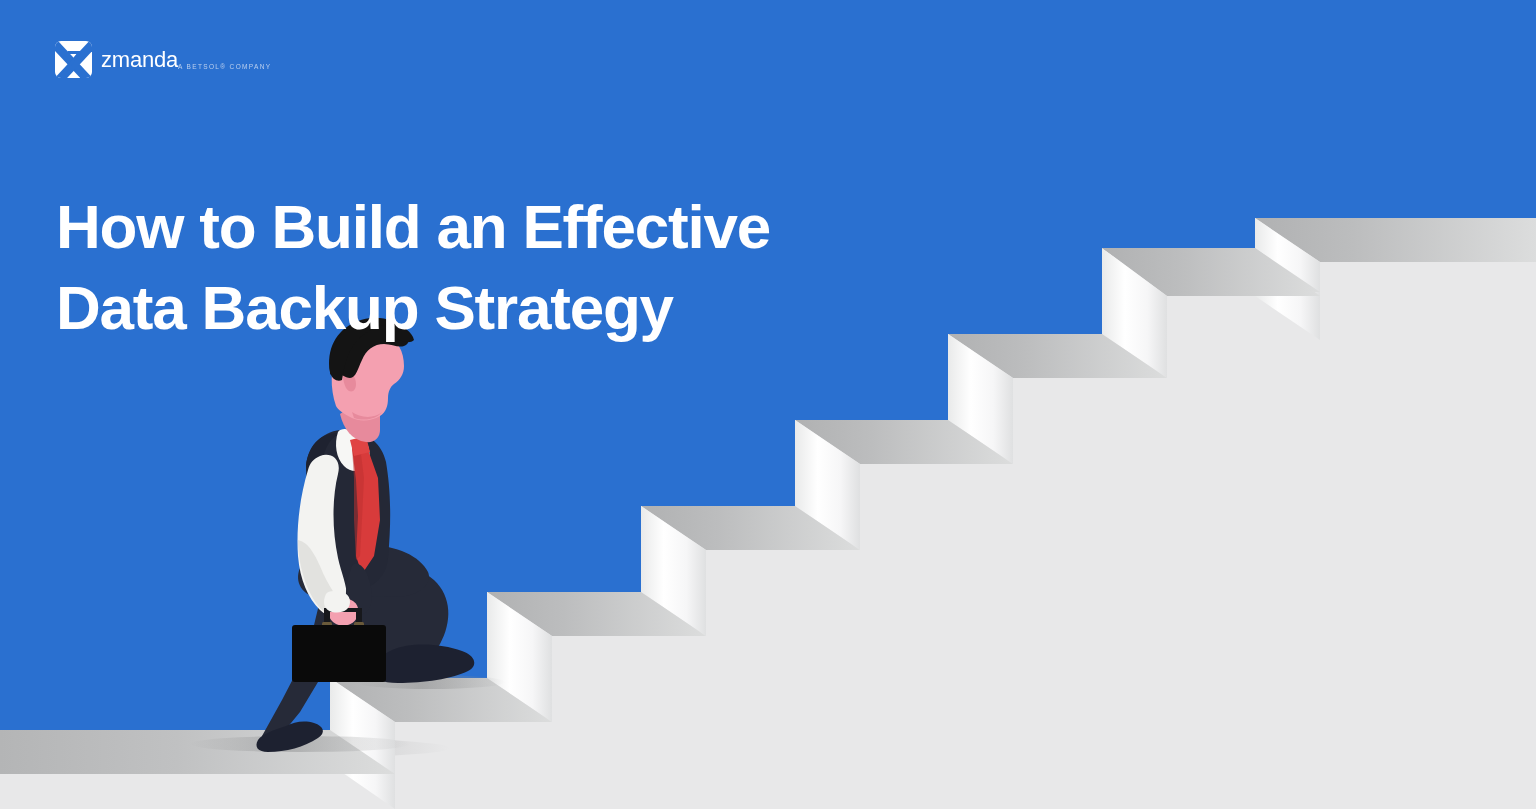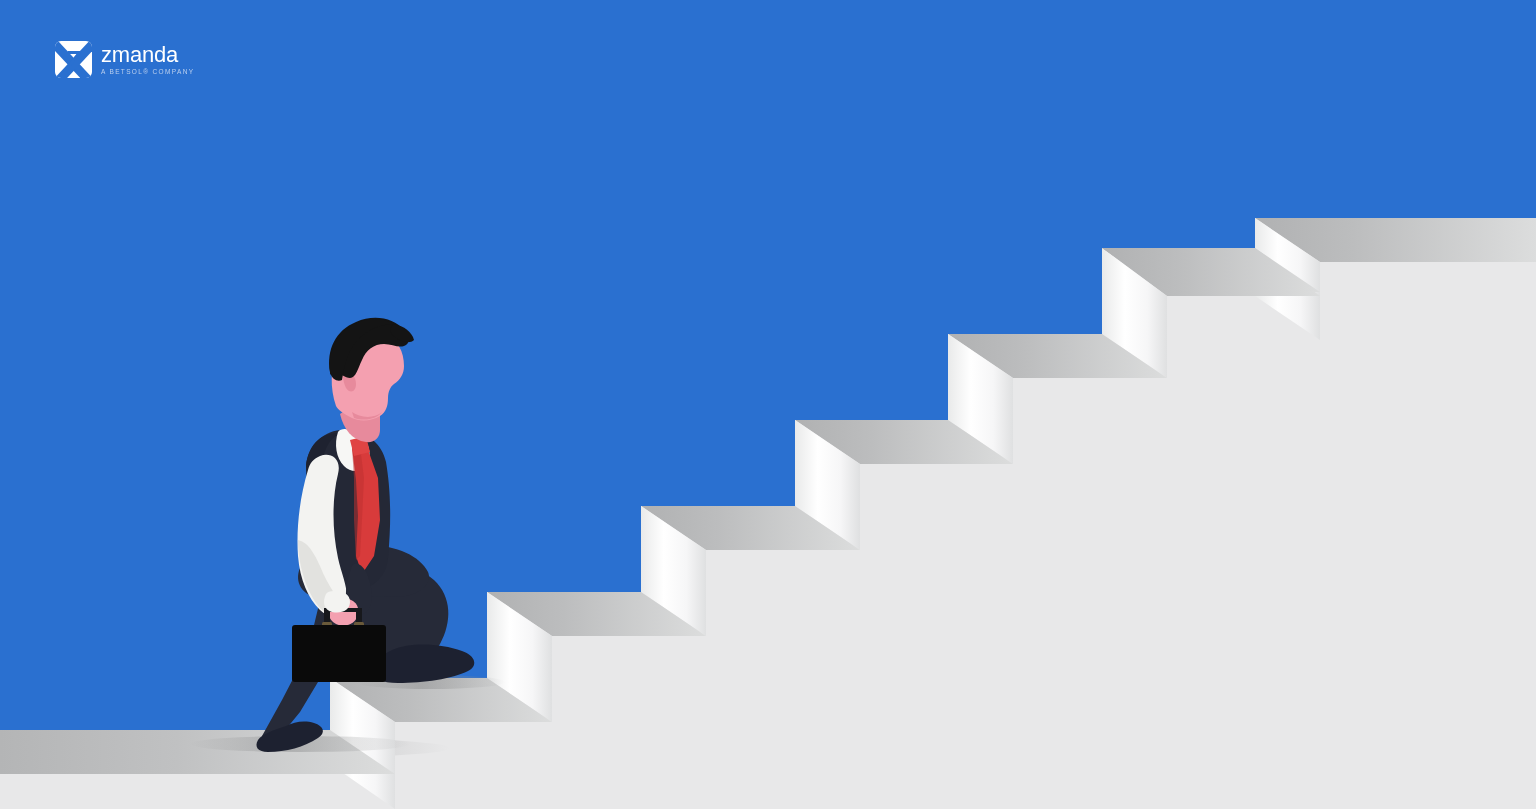--- a/index.html
+++ b/index.html
@@ -40,21 +40,21 @@
     width:78px; height:9px; background:#2a70d0;
     transform:rotate(-47deg); transform-origin:0 0;
   }
   #logo-mark .zglyph {
     position:absolute; left:0; top:0; width:37px; height:37px;
     display:flex; align-items:center; justify-content:center;
     font-family:"Liberation Sans", sans-serif;
     font-weight:bold; font-size:26px; color:#2a70d0;
     line-height:1; letter-spacing:-1px;
   }
-  #logo-text { display:flex; flex-direction:column; line-height:1; }
+  #logo-text { display:flex; line-height:1;align-items:flex-end; }
   #logo-word {
     color:#ffffff; font-size:22px; font-weight:500;
     letter-spacing:-0.2px; font-family:"Liberation Sans", sans-serif;
   }
   #logo-tag {
     color:#bcd0ee; font-size:6.5px; letter-spacing:1.35px;
     margin-top:3px; font-family:"Liberation Sans", sans-serif;
     white-space:nowrap;
   }
 
@@ -263,14 +263,18 @@
       <div class="stripe"></div>
       <div class="stripe2"></div>
       <div class="zglyph">Z</div>
     </div>
     <div id="logo-text">
       <span id="logo-word">zmanda</span>
       <span id="logo-tag">A BETSOL® COMPANY</span>
     </div>
   </div>
 
+  <h1 id="headline">
+    <span class="line">How to Build an Effective</span>
+    <span class="line">Data Backup Strategy</span>
+  </h1>
 
 </div>
 
 </body></html>

